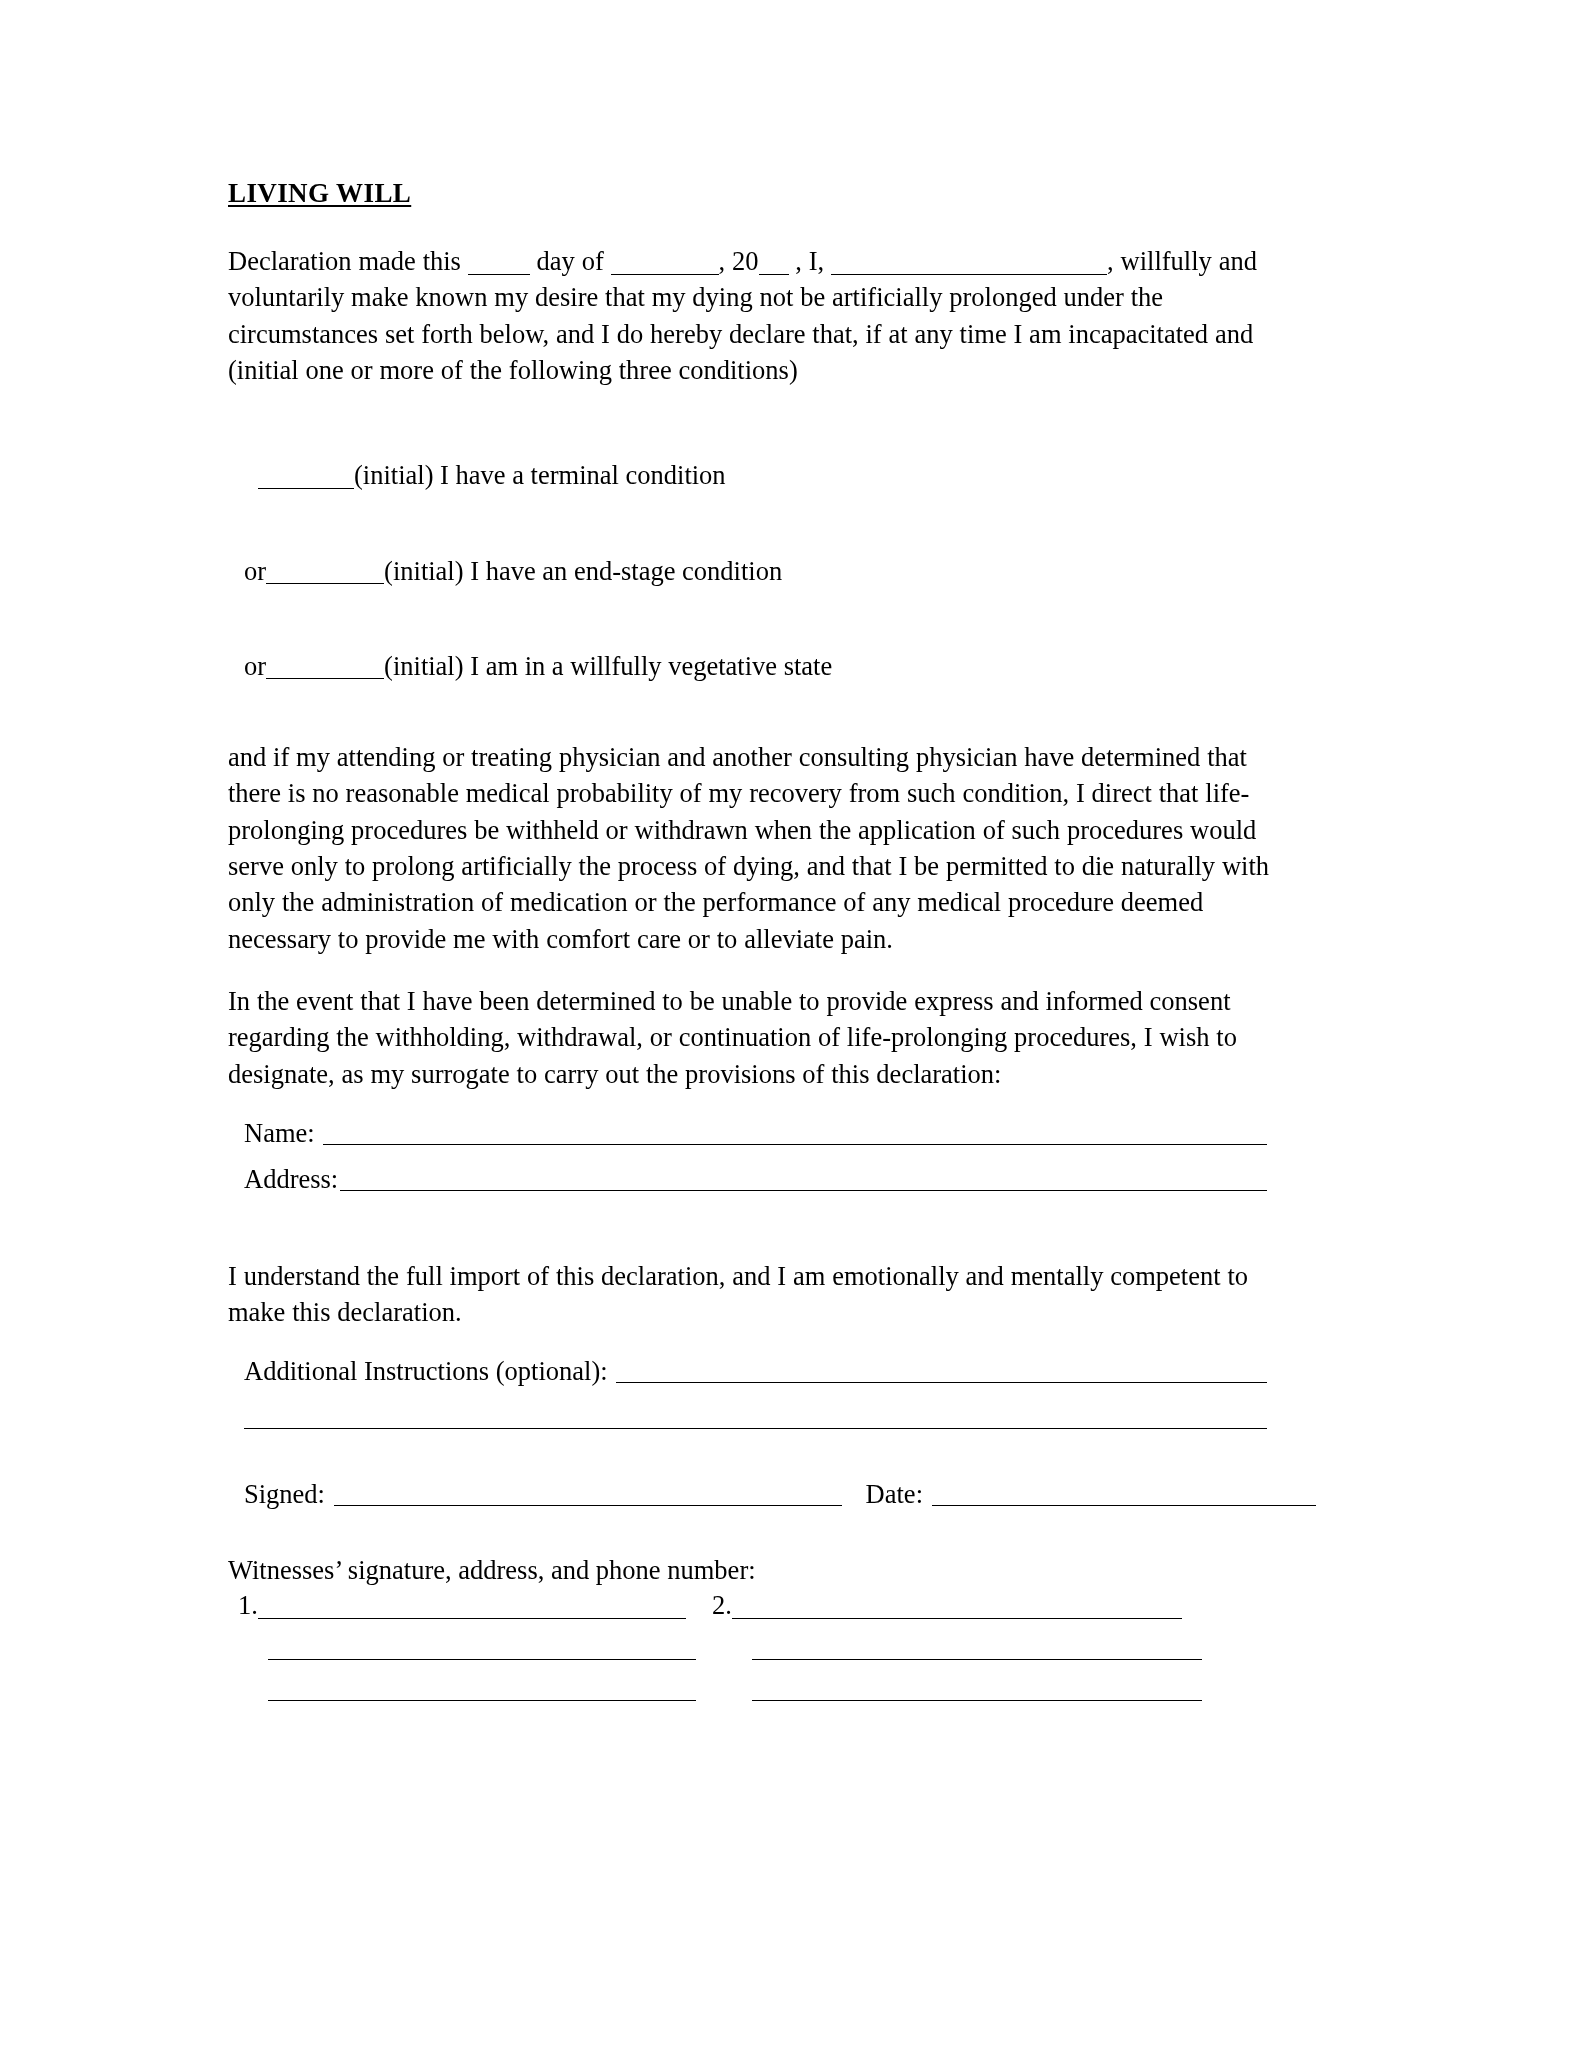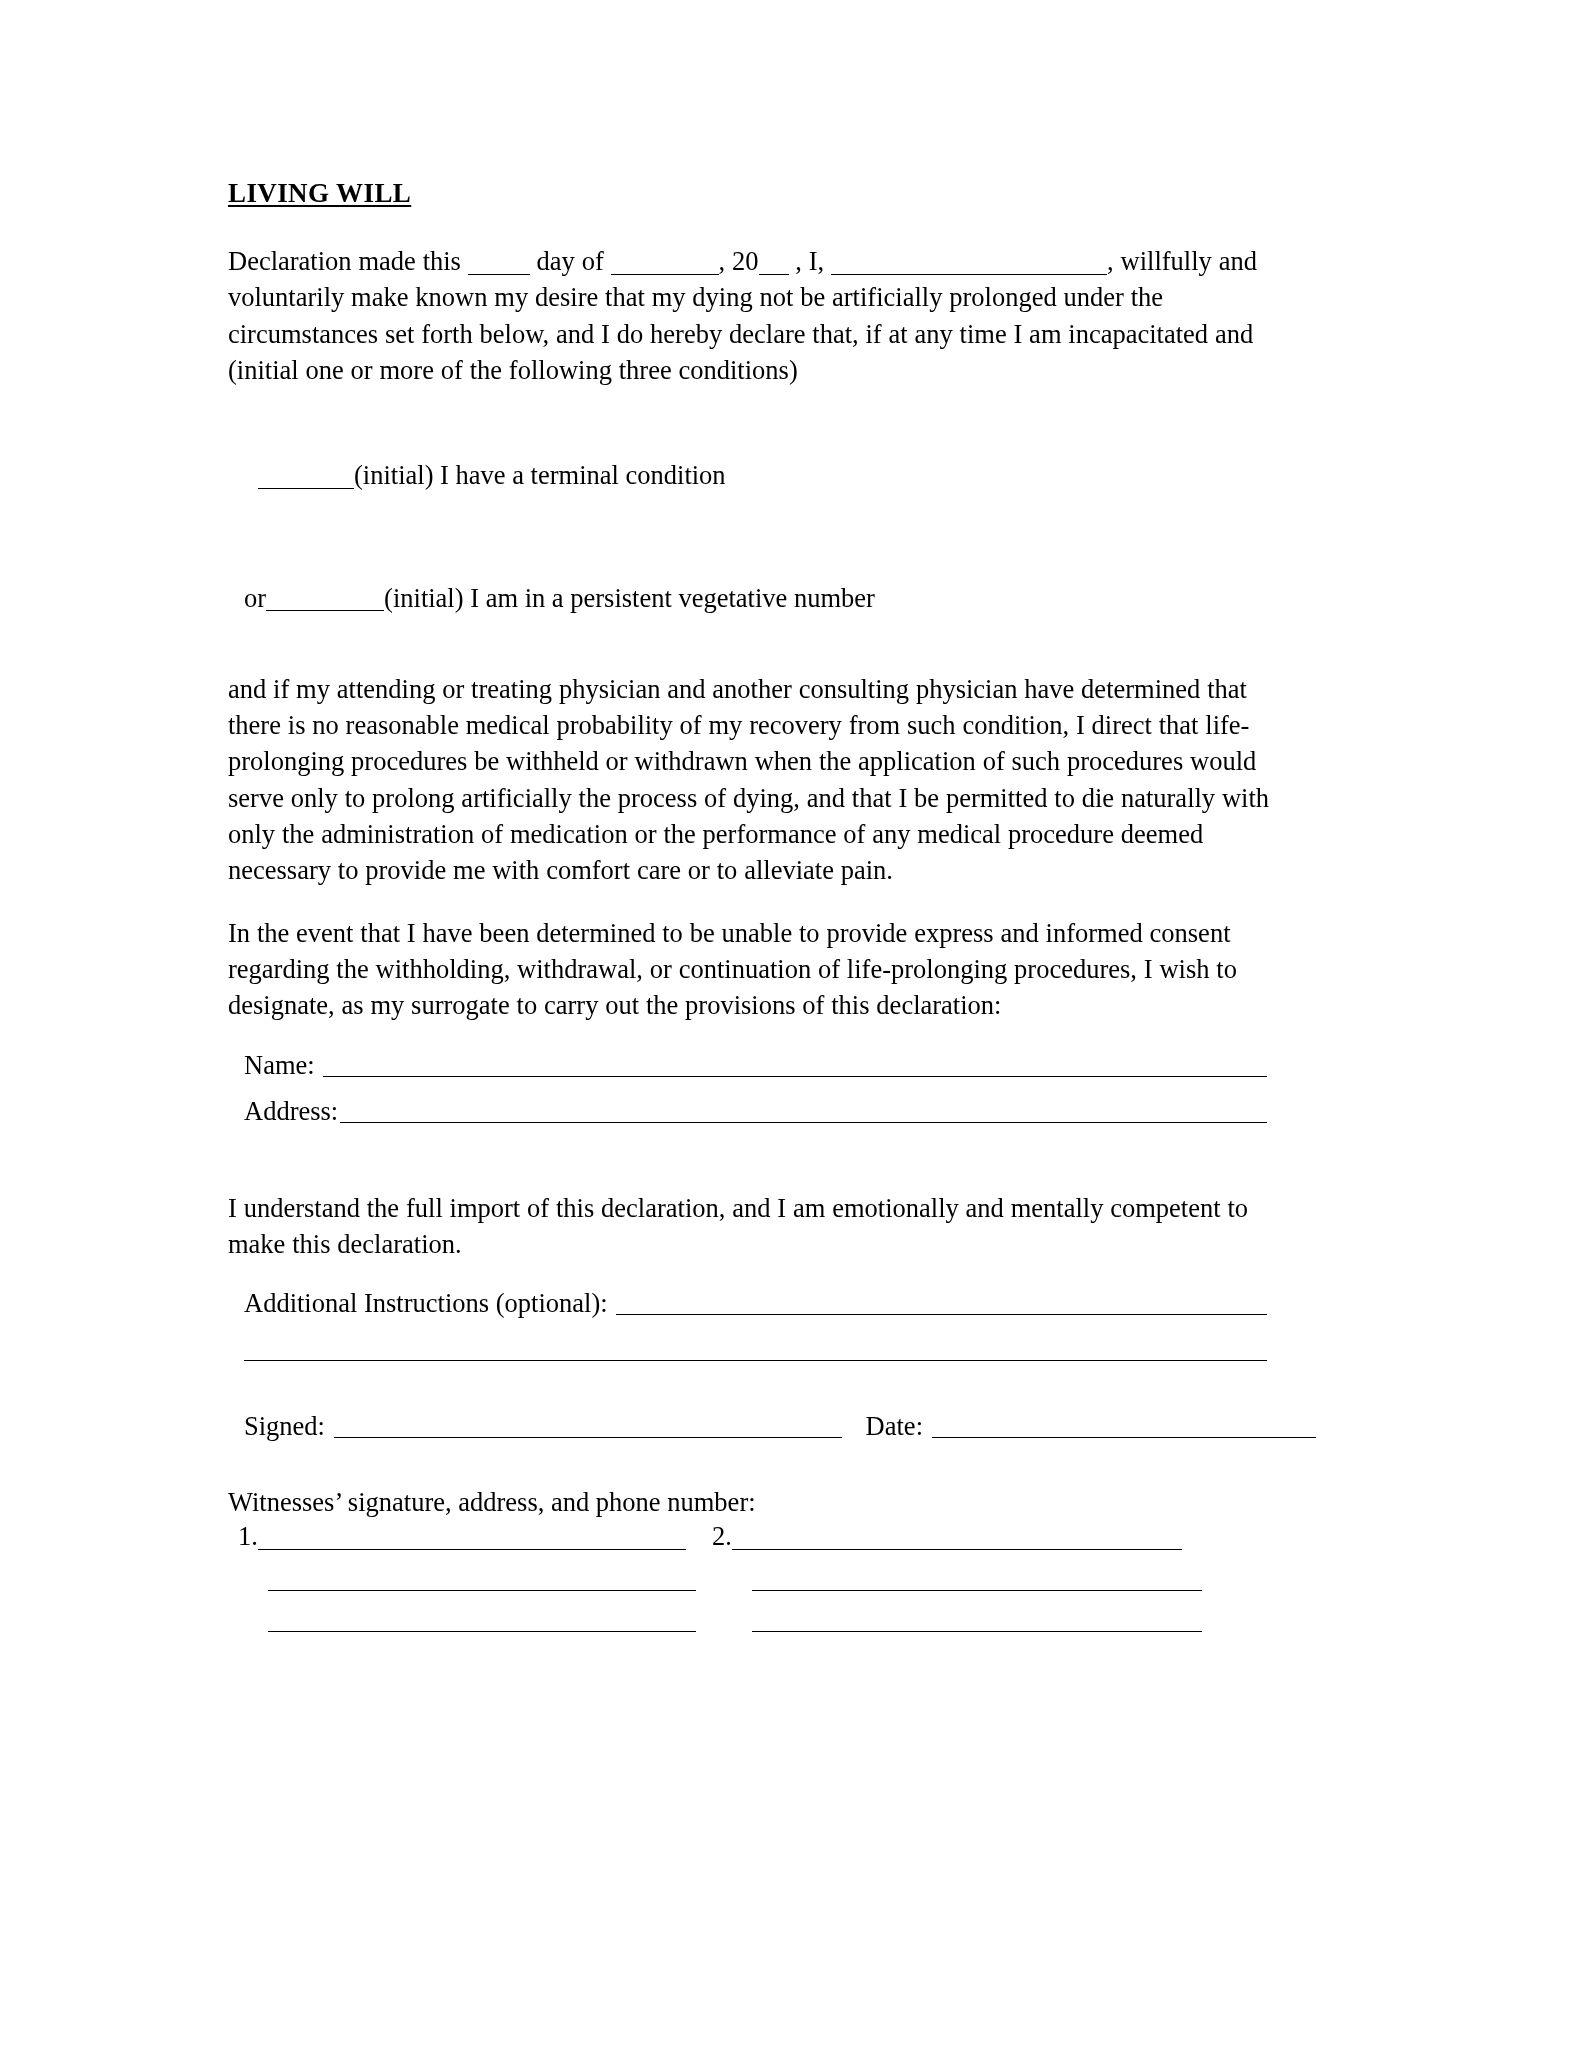--- a/index.html
+++ b/index.html
@@ -128,24 +128,25 @@
 
   <p class="para"><span>Declaration made this </span><span class="blank b-day"></span><span> day of </span><span class="blank b-month"></span><span>, 20</span><span class="blank b-yr"></span><span> , I, </span><span class="blank b-name"></span><span>,</span>
     <span>willfully and voluntarily make known my desire that my dying not be artificially prolonged under the circumstances set forth below, and I do hereby declare that, if at any time I am incapacitated and   (initial one or more of the following three conditions)</span></p>
 
   <div class="gap-md"></div>
 
   <p class="opt-row opt-indent"><span class="lead"></span><span class="blank b-init1"></span><span>(initial)</span><span>  I have a terminal condition</span></p>
 
   <div class="gap-md"></div>
 
-
-  <div class="gap-md"></div>
-
-  <p class="opt-row"><span class="lead">or </span><span class="blank b-init2"></span><span>(initial)</span><span>  I am in a persistent vegetative number</span></p>
+  <p class="opt-row"><span class="lead">or </span><span class="blank b-init2"></span><span>(initial)</span><span>  I have an end-stage condition</span></p>
+
+  <div class="gap-md"></div>
+
+  <p class="opt-row"><span class="lead">or </span><span class="blank b-init2"></span><span>(initial)</span><span>  I am in a willfully vegetative state</span></p>
 
   <div class="gap-md"></div>
 
   <p class="para">and if my attending or treating physician and another consulting physician have determined that there is no reasonable medical probability of my recovery from such condition, I direct that life-prolonging procedures be withheld or withdrawn when the application of such procedures would serve only to prolong artificially the process of dying, and that I be permitted to die naturally with only the administration of medication or the performance of any medical procedure deemed necessary to provide me with comfort care or to alleviate pain.</p>
 
 
   <p class="para">In the event that I have been determined to be unable to provide express and informed consent regarding the withholding, withdrawal, or continuation of life-prolonging procedures, I wish to designate, as my surrogate to carry out the provisions of this declaration:</p>
 
   <div class="field-row">
     <span class="field-label">Name: </span>

